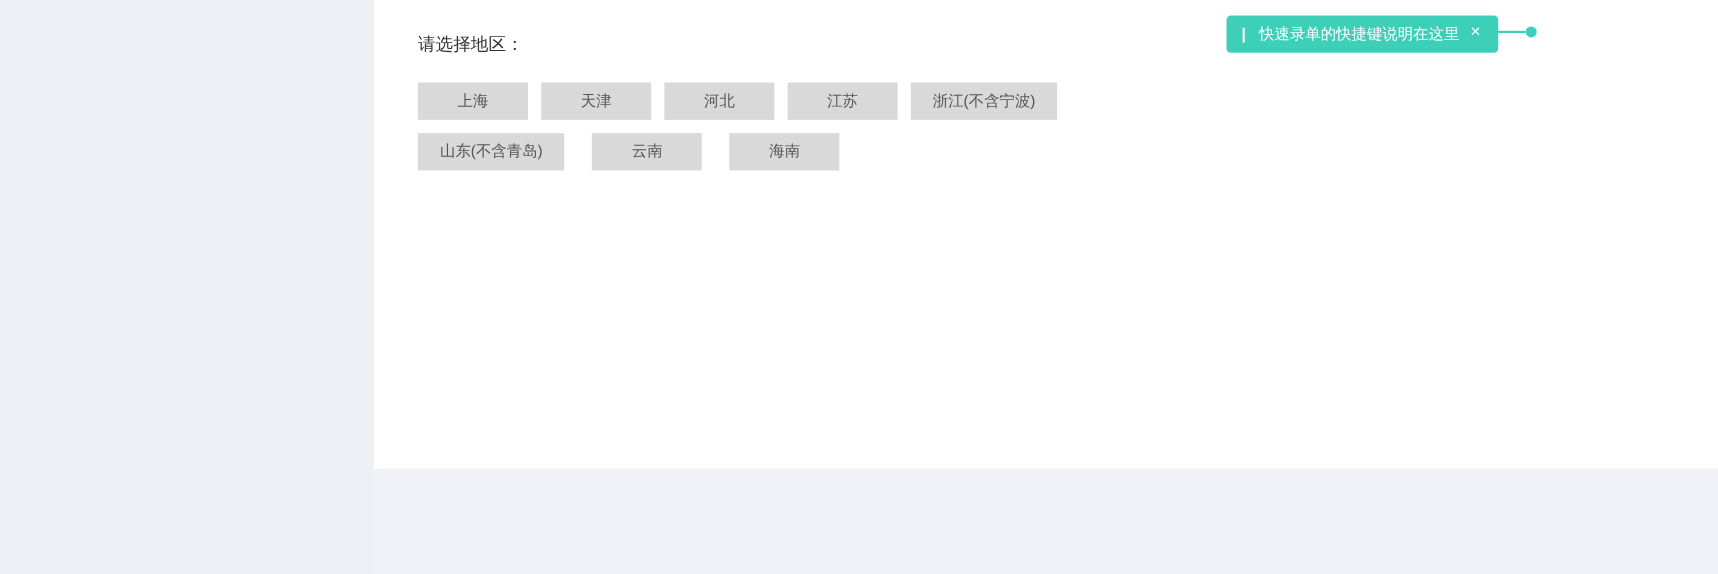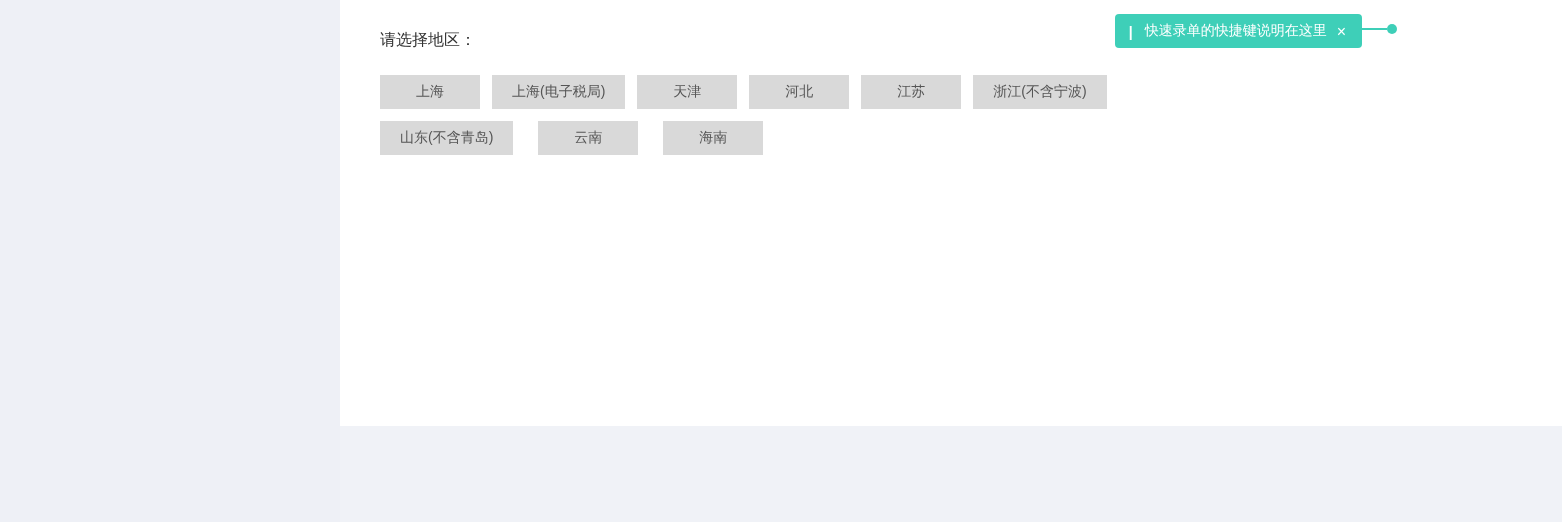--- a/index.html
+++ b/index.html
@@ -66,21 +66,21 @@
     .tooltip-banner {
       position: absolute;
       top: 14px;
       right: 200px;
       background: #3ecfb8;
       color: #fff;
       font-size: 14px;
       padding: 8px 14px;
       border-radius: 4px;
       display: flex;
-      align-items: flex-end;
+      align-items: flex-start;
       gap: 8px;
       white-space: nowrap;
       z-index: 100;
     }
 
     .tooltip-banner::before {
       content: '|';
       font-weight: bold;
       color: #fff;
       margin-right: 4px;
@@ -120,21 +120,20 @@
 </head>
 <body>
 
 <div class="sidebar"></div>
 
 <div class="main-content">
   <div class="page-title">请选择地区：</div>
 
   <div class="region-buttons">
     <button class="region-btn">上海</button>
-    <button class="region-btn">上海(电子税局)</button>
     <button class="region-btn">天津</button>
     <button class="region-btn">河北</button>
     <button class="region-btn">江苏</button>
     <button class="region-btn">浙江(不含宁波)</button>
   </div>
 
   <div class="region-buttons" style="margin-top: 12px; gap: 25px;">
     <button class="region-btn">山东(不含青岛)</button>
     <button class="region-btn">云南</button>
     <button class="region-btn">海南</button>

